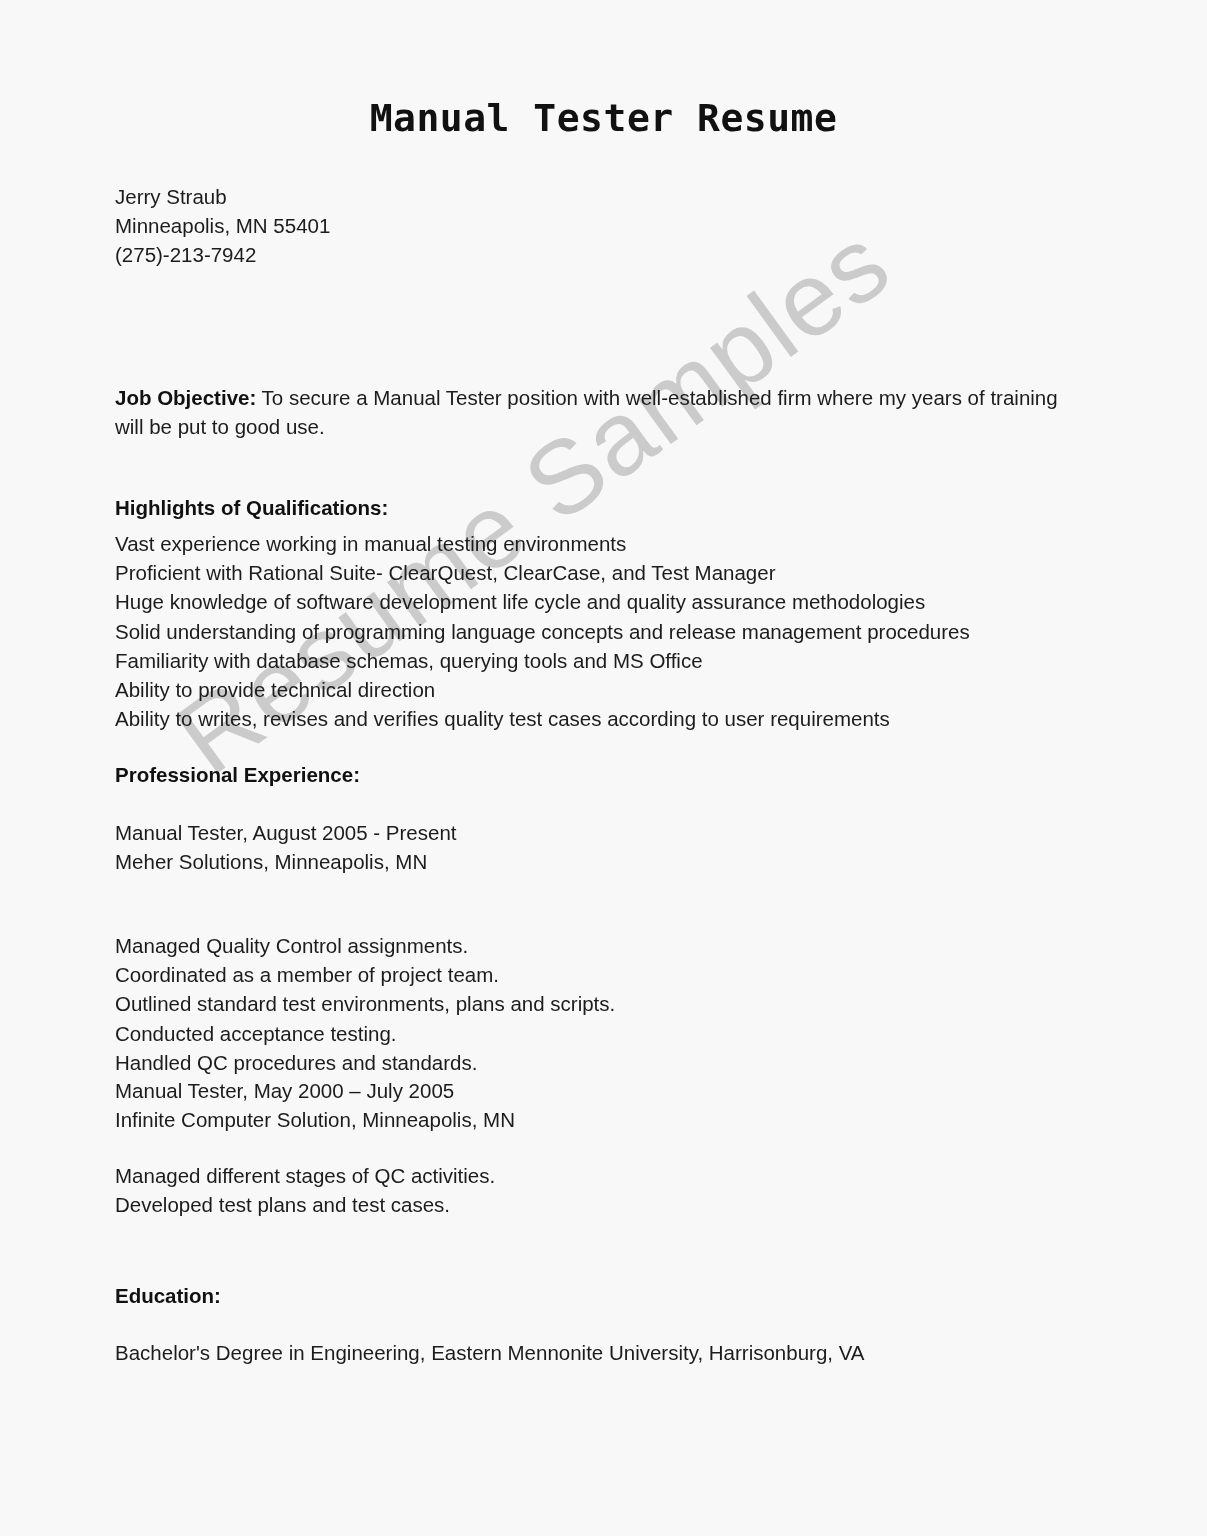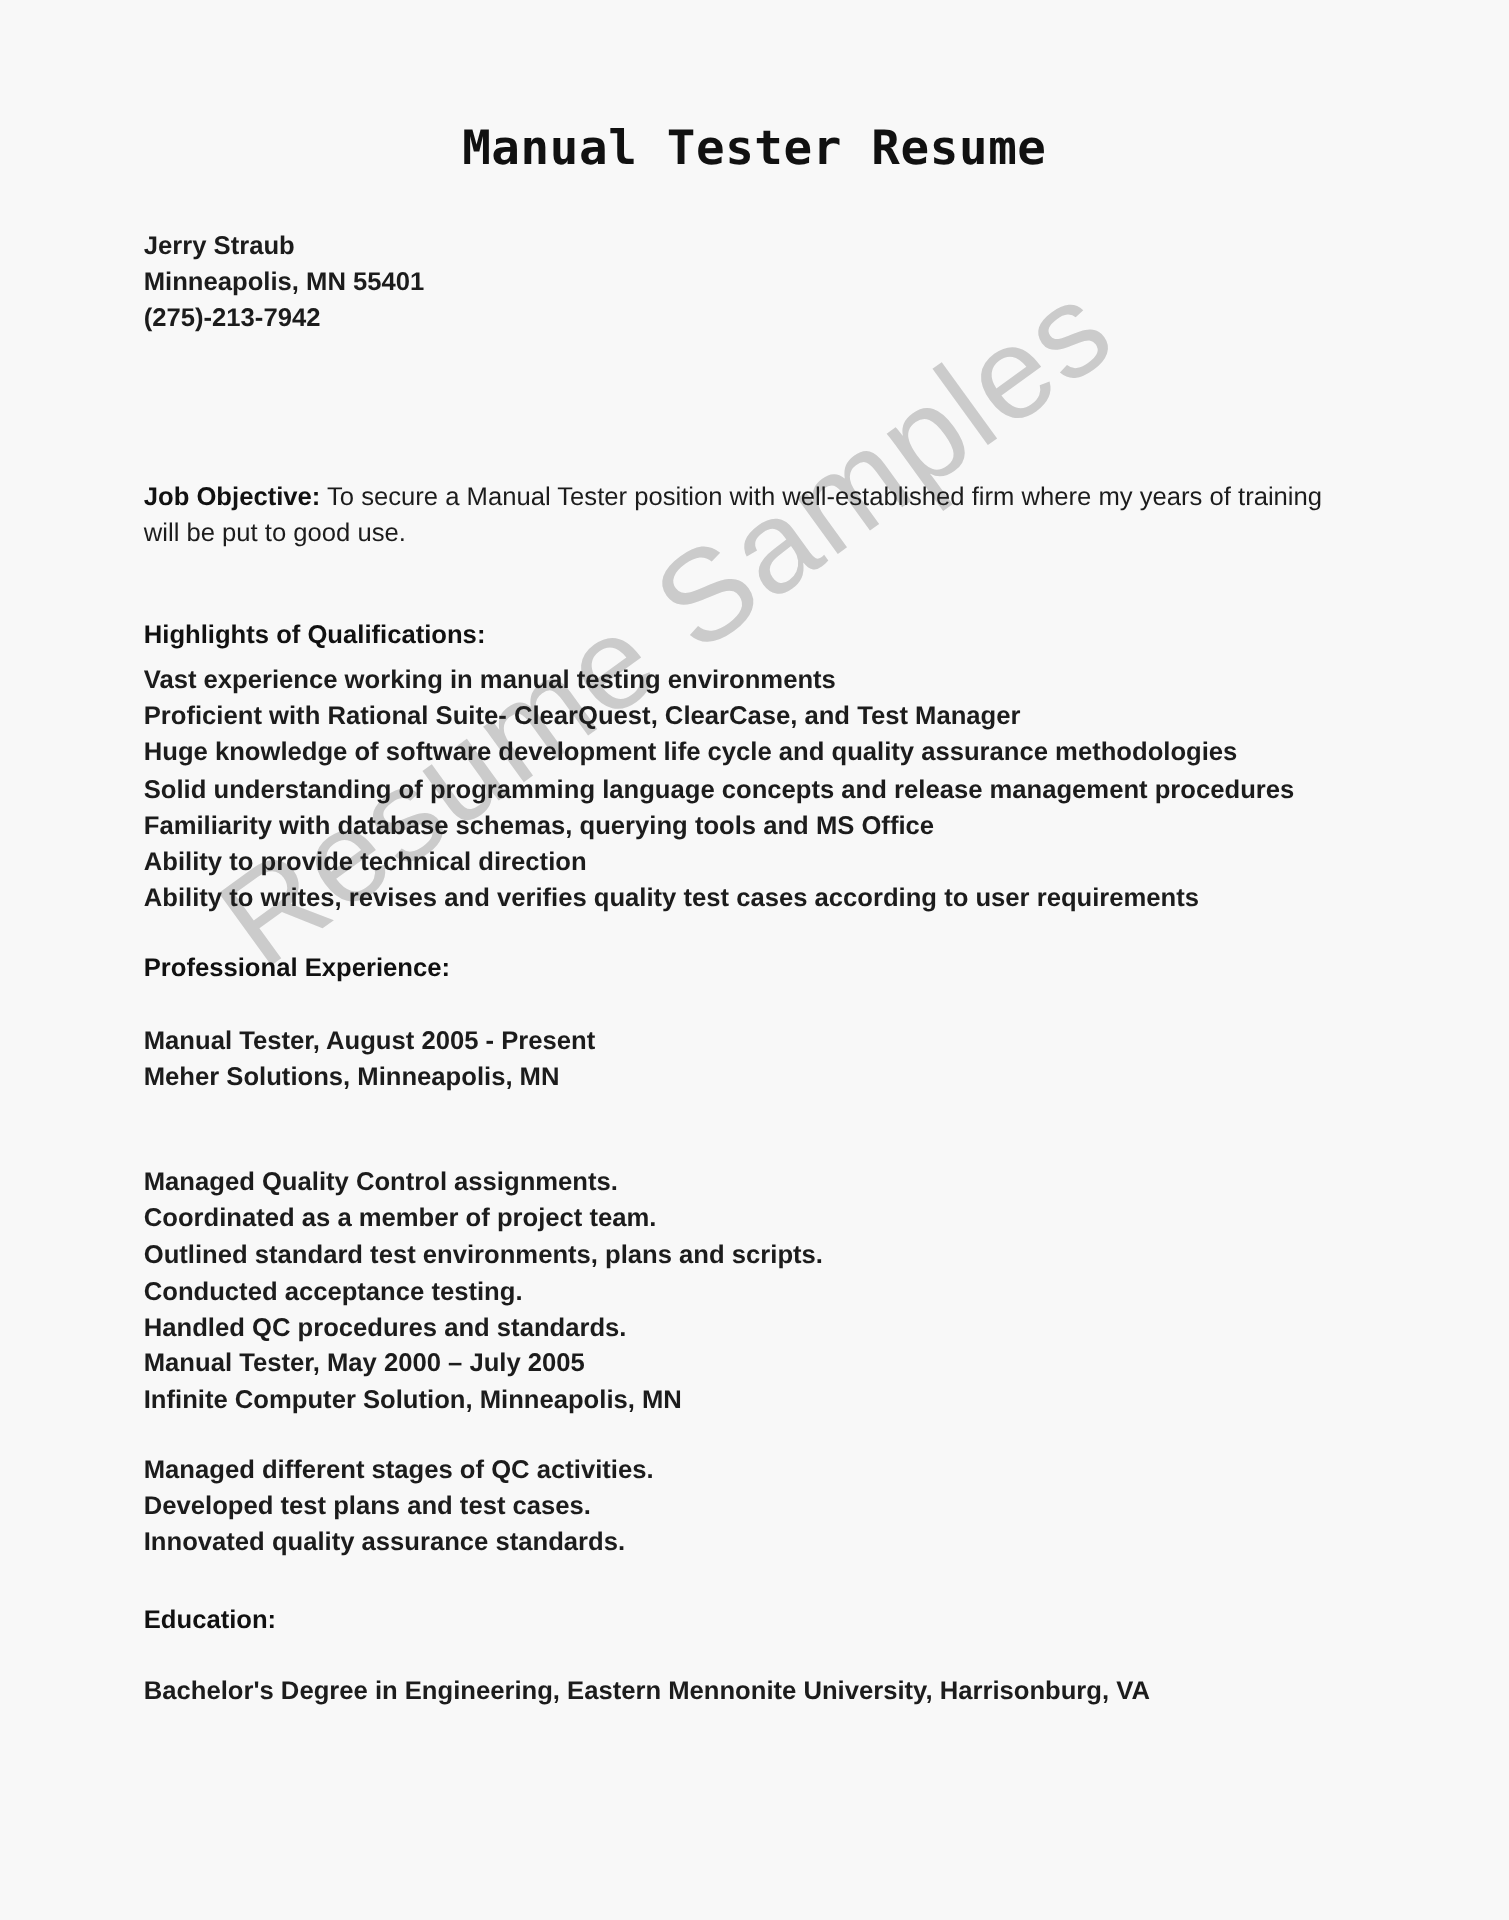--- a/index.html
+++ b/index.html
@@ -65,21 +65,20 @@
   .block {
     position: absolute;
     left: 115px;
   }
 
   .line {
     font-size: 20.5px;
     line-height: 29.2px;
     color: #1c1c1c;
     white-space: pre;
-    font-weight: bold;
   }
 
   .line-wrap {
     font-size: 20.5px;
     line-height: 29.2px;
     color: #1c1c1c;
     white-space: normal;
   }
 
   .heading {
@@ -155,21 +154,20 @@
     </div>
 
     <div class="block" id="job2-block">
       <div class="line">Manual Tester, May 2000 – July 2005</div>
       <div class="line">Infinite Computer Solution, Minneapolis, MN</div>
     </div>
 
     <div class="block" id="job2-duties">
       <div class="line">Managed different stages of QC activities.</div>
       <div class="line">Developed test plans and test cases.</div>
-      <div class="line">Innovated quality assurance standards.</div>
     </div>
 
     <div class="block heading" id="education-heading">Education:</div>
 
     <div class="block" id="education-block">
       <div class="line">Bachelor's Degree in Engineering, Eastern Mennonite University, Harrisonburg, VA</div>
     </div>
 
   </div>
 </div>

